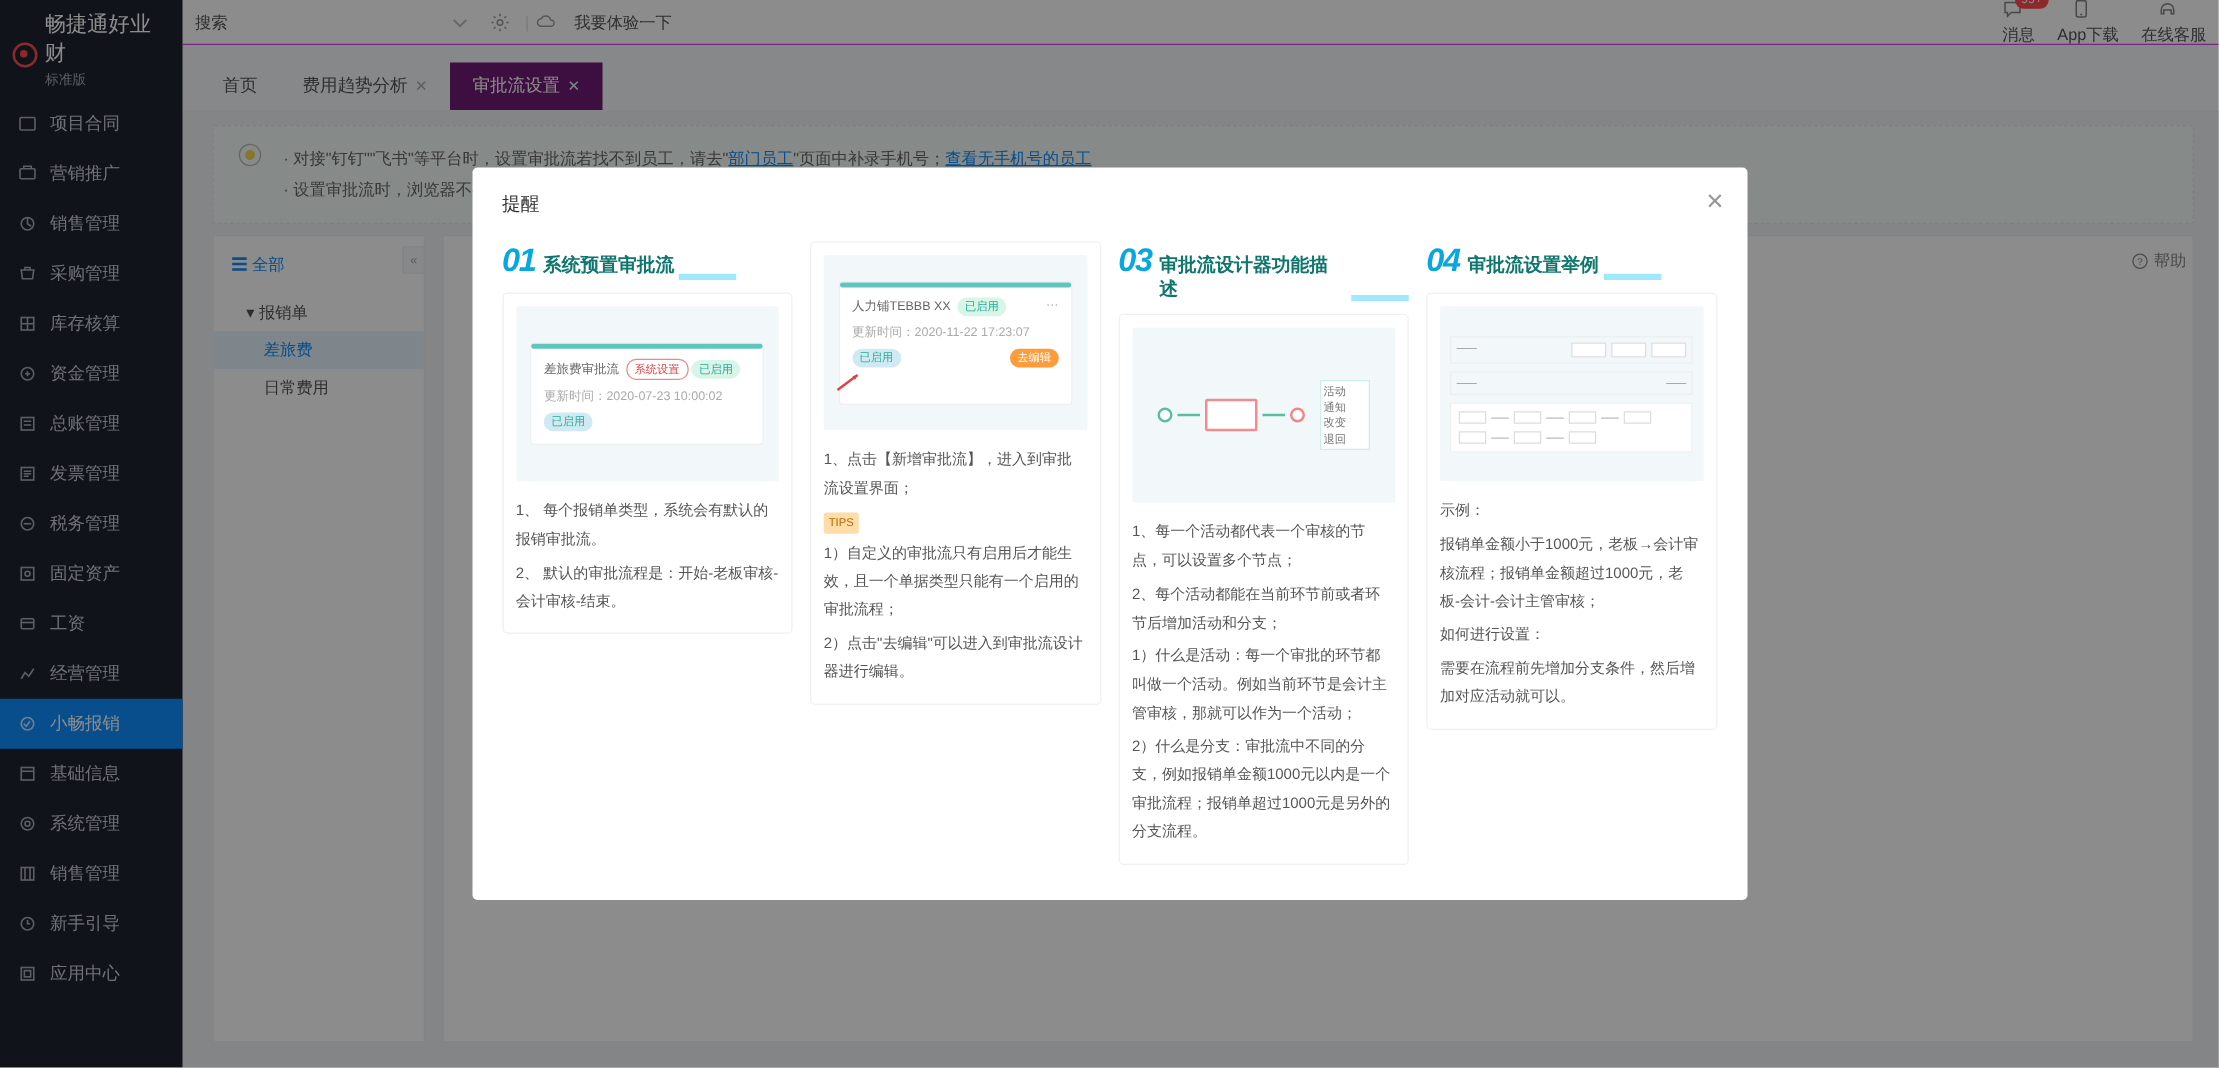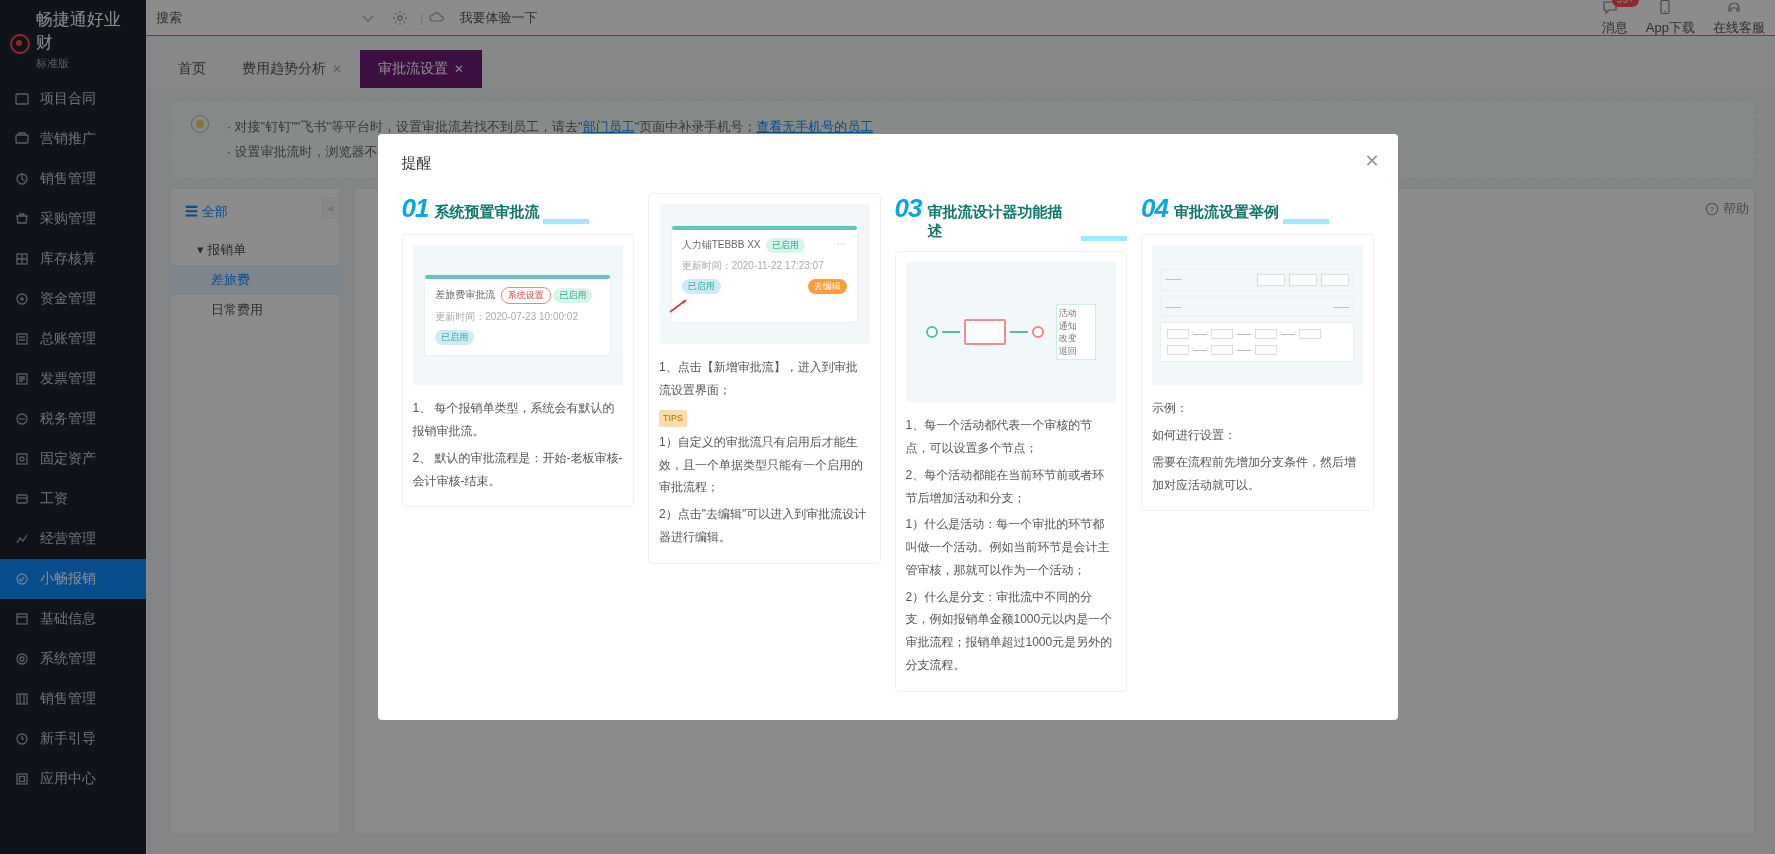--- a/index.html
+++ b/index.html
@@ -408,20 +408,21 @@
                     <span style="width:14px;height:1px;border-top:1px solid #bbb;margin-top:5px;"></span>
                     <span class="blk2"></span>
                     <span style="width:14px;height:1px;border-top:1px solid #bbb;margin-top:5px;"></span>
                     <span class="blk2"></span>
                   </div>
                 </div>
               </div>
             </div>
       <div class="desc">
               <p>示例：</p>
+              <p>报销单金额小于1000元，老板→会计审核流程；报销单金额超过1000元，老板-会计-会计主管审核；</p>
               <p>如何进行设置：</p>
               <p>需要在流程前先增加分支条件，然后增加对应活动就可以。</p>
             </div>
     </div>
         </div>
       </div>
   </div>
 </div>
 
 </body></html>

